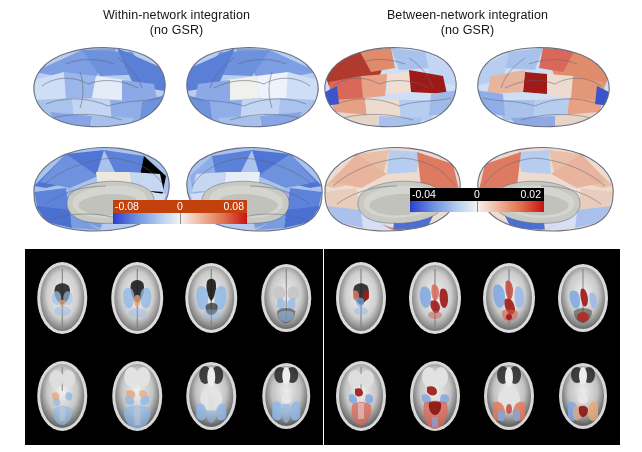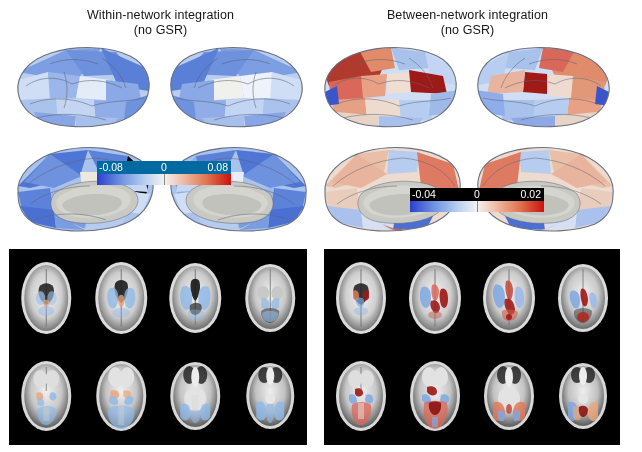--- a/index.html
+++ b/index.html
@@ -21,21 +21,21 @@
     inset: 0;
   }
 
   
   .panel {
     position: absolute;
     top: 0;
     width: 321px;
     height: 452px;
   }
-  .panel-left  { left: 0; }
+  .panel-left  { left: 16px; }
   .panel-right { left: 307px; }
 
   .panel-title {
     position: absolute;
     left: 0;
     top: 8px;
     width: 321px;
     text-align: center;
     font-size: 12.5px;
     line-height: 15px;
@@ -281,21 +281,21 @@
               <path d="M130,62 C114,50 92,44 70,44"></path>
               <path d="M106,52 C92,40 64,36 40,42 C22,47 18,58 26,68 C36,79 64,84 88,80 C106,77 114,64 106,52 Z"></path>
               <path d="M126,78 C104,70 76,70 54,78"></path>
             </g>
           </g>
           <path d="M142,52 C144,34 128,16 100,9 C72,2 38,6 20,18 C6,28 4,44 10,58 C16,72 30,82 50,86 C74,91 104,90 124,82 C138,75 142,64 142,52 Z" fill="none" stroke="#6a7080" stroke-width="1.1"></path>
         </svg>
       </div>
 
       <div class="colorbar">
-        <div class="cb-labels" style="background: #0369a1;">
+        <div class="cb-labels" style="background: #c2410c; margin-top: 39px;">
           <span class="cb-min" style="color: rgb(255, 255, 255);">-0.08</span>
           <span class="cb-mid" style="color: rgb(255, 255, 255);">0</span>
           <span class="cb-max" style="color: rgb(255, 255, 255);">0.08</span>
         </div>
         <div class="cb-gradient" style="background: linear-gradient(to right, rgb(42, 63, 208) 0%, rgb(111, 147, 224) 18%, rgb(185, 208, 240) 36%, rgb(242, 242, 242) 50%, rgb(240, 188, 166) 64%, rgb(224, 116, 79) 82%, rgb(204, 17, 17) 100%);">
           <div class="cb-tick"></div>
         </div>
       </div>
     </div>
 

